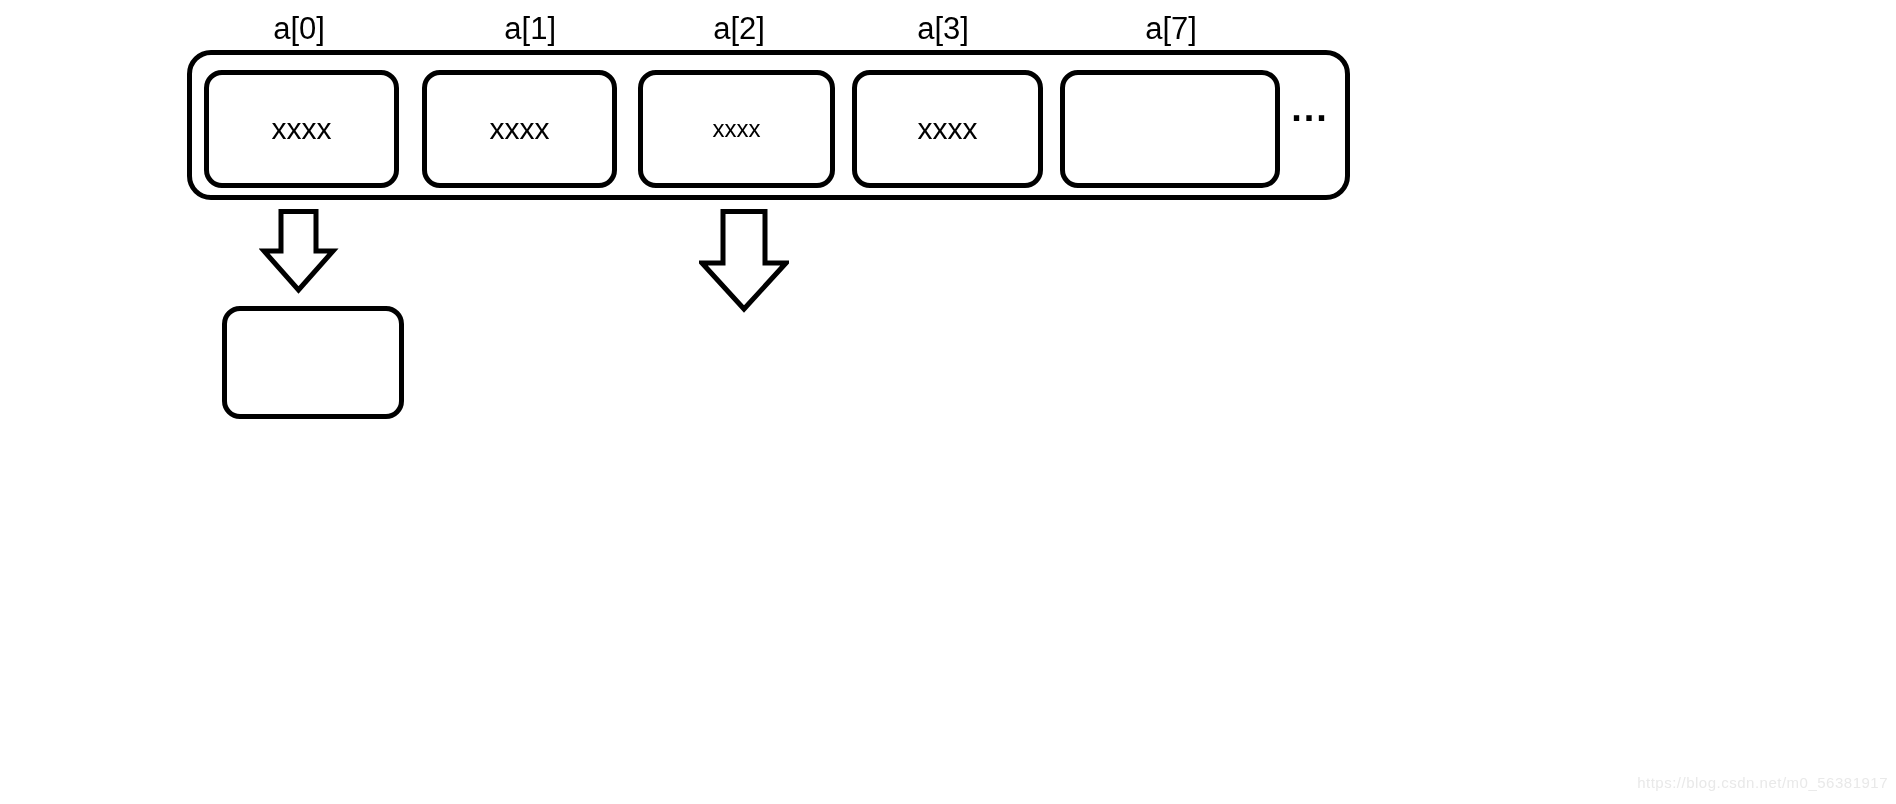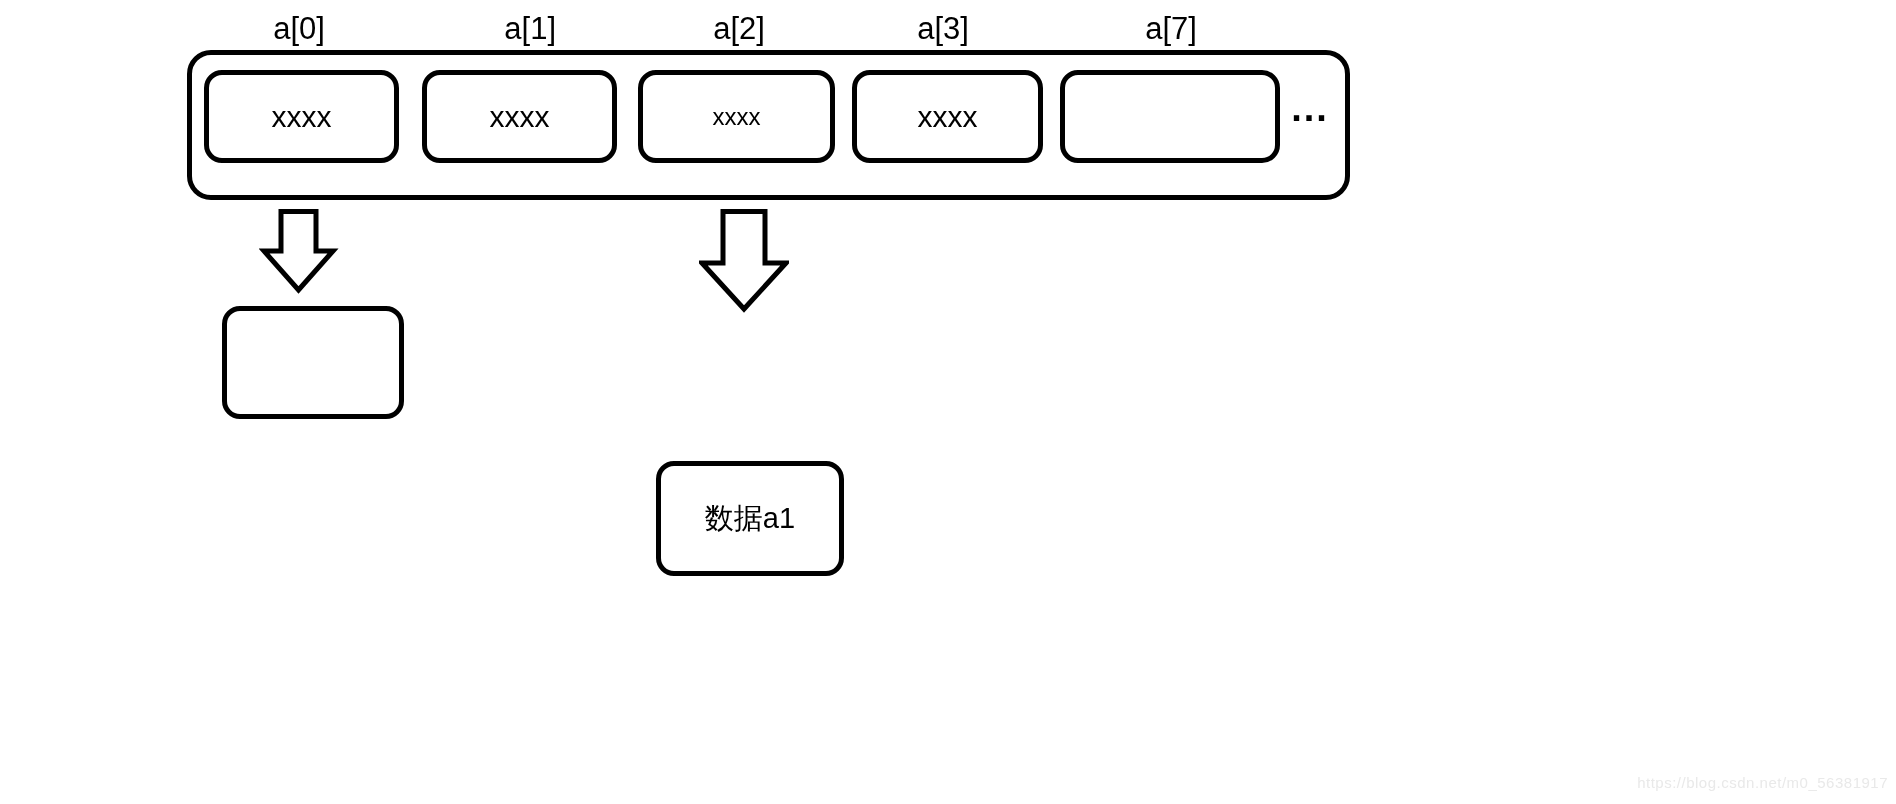--- a/index.html
+++ b/index.html
@@ -40,21 +40,21 @@
     border: 5px solid #000000;
     border-radius: 24px;
     box-sizing: border-box;
     background: #ffffff;
   }
 
   
   .cell {
     position: absolute;
     top: 70px;
-    height: 93px;
+    height: 118px;
     border: 5px solid #000000;
     border-radius: 18px;
     box-sizing: border-box;
     background: #ffffff;
     display: flex;
     align-items: center;
     justify-content: center;
     font-size: 30px;
   }
 
@@ -123,17 +123,16 @@
 
   <svg class="arrow-svg arrow-1" width="80" height="86" viewBox="0 0 80 86">
     <path d="M 22 2.5 L 57 2.5 L 57 42 L 74 42 L 39.5 81 L 5 42 L 22 42 Z" fill="#ffffff" stroke="#000000" stroke-width="5" stroke-linejoin="miter"></path>
   </svg>
 
   <svg class="arrow-svg arrow-2" width="90" height="104" viewBox="0 0 90 104">
     <path d="M 24 2.5 L 66 2.5 L 66 54 L 87 54 L 45 100 L 3 54 L 24 54 Z" fill="#ffffff" stroke="#000000" stroke-width="5" stroke-linejoin="miter"></path>
   </svg>
 
   <div class="node node-empty"></div>
-  <div class="node node-data-a1">数据a1</div>
 
   <div class="watermark">https://blog.csdn.net/m0_56381917</div>
 
 </div>
 
 </body></html>

